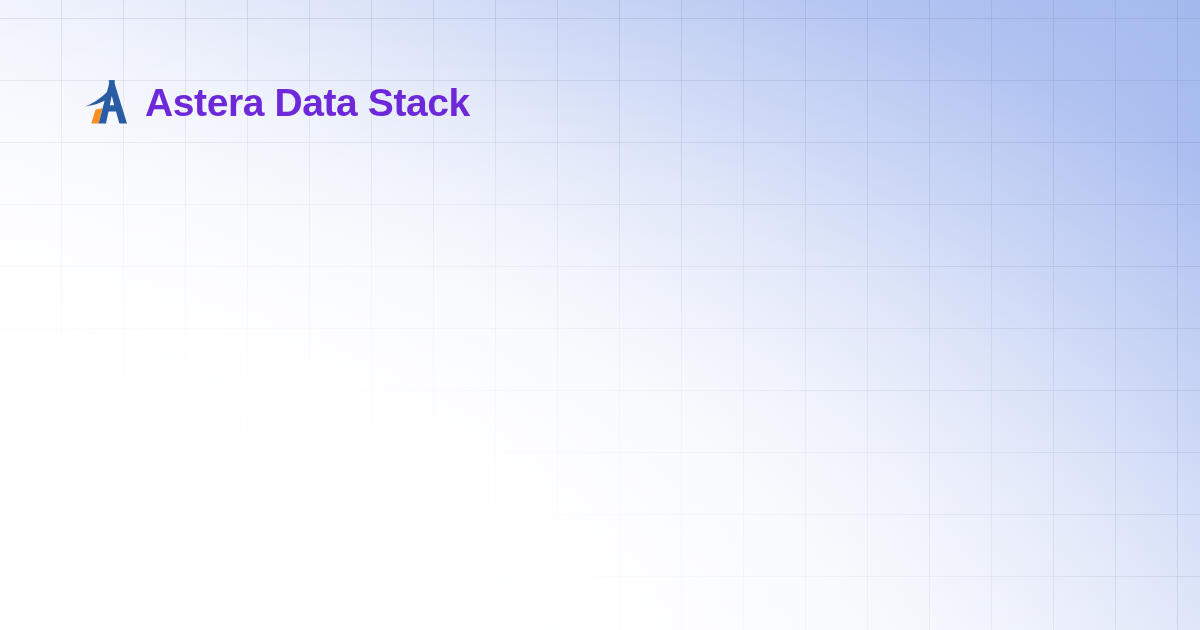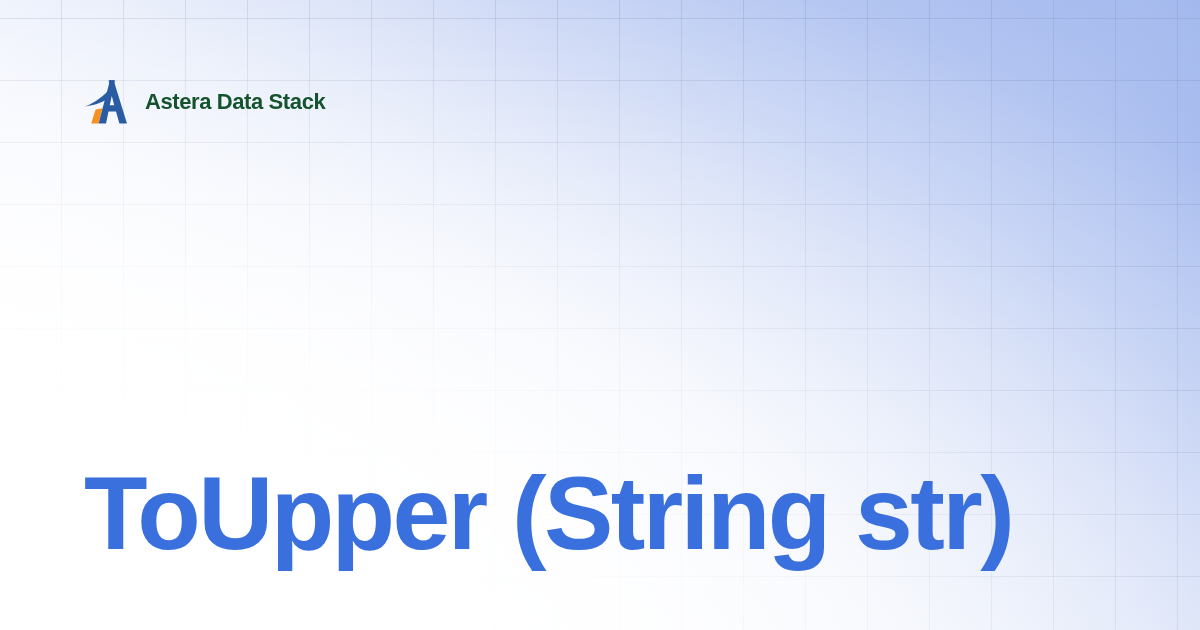--- a/index.html
+++ b/index.html
@@ -85,24 +85,24 @@
   }
 
   .brand-mark {
     width: 44px;
     height: 48px;
     display: block;
     flex: 0 0 auto;
   }
 
   .brand-name {
-    font-size: 22px;
+    font-size: 39px;
     font-weight: 700;
     letter-spacing: -0.4px;
-    color: #14532d;
+    color: #6d28d9;
     white-space: nowrap;
     line-height: 1;
   }
 
   
   .headline {
     position: absolute;
     left: 84px;
     bottom: 62px;
     max-width: 1040px;
@@ -130,15 +130,14 @@
 
       <path d="M11.6 31.4 L18.4 30.2 L14.6 45.6 L7.2 45.6 Z" fill="#f7901e"></path>
 
       <path d="M24.6 2.2 L29.6 2.2 L43.0 45.6 L35.4 45.6 L32.0 33.6 L21.4 33.6 L23.0 27.2 L30.2 27.2 L26.9 14.6 Z" fill="#2a5ca4"></path>
       <path d="M26.0 2.2 L31.0 2.2 L22.0 45.6 L14.6 45.6 Z" fill="#2a5ca4"></path>
       <path d="M27.6 9.0 C20.2 17.6 11.2 24.6 0.9 28.5 C12.0 27.5 21.8 23.2 29.8 16.6 Z" fill="#2a5ca4"></path>
     </svg>
     <span class="brand-name">Astera Data Stack</span>
   </div>
 
-  <h1 class="headline">ToUpper (String str)</h1>
 
 </div>
 
 </body></html>

